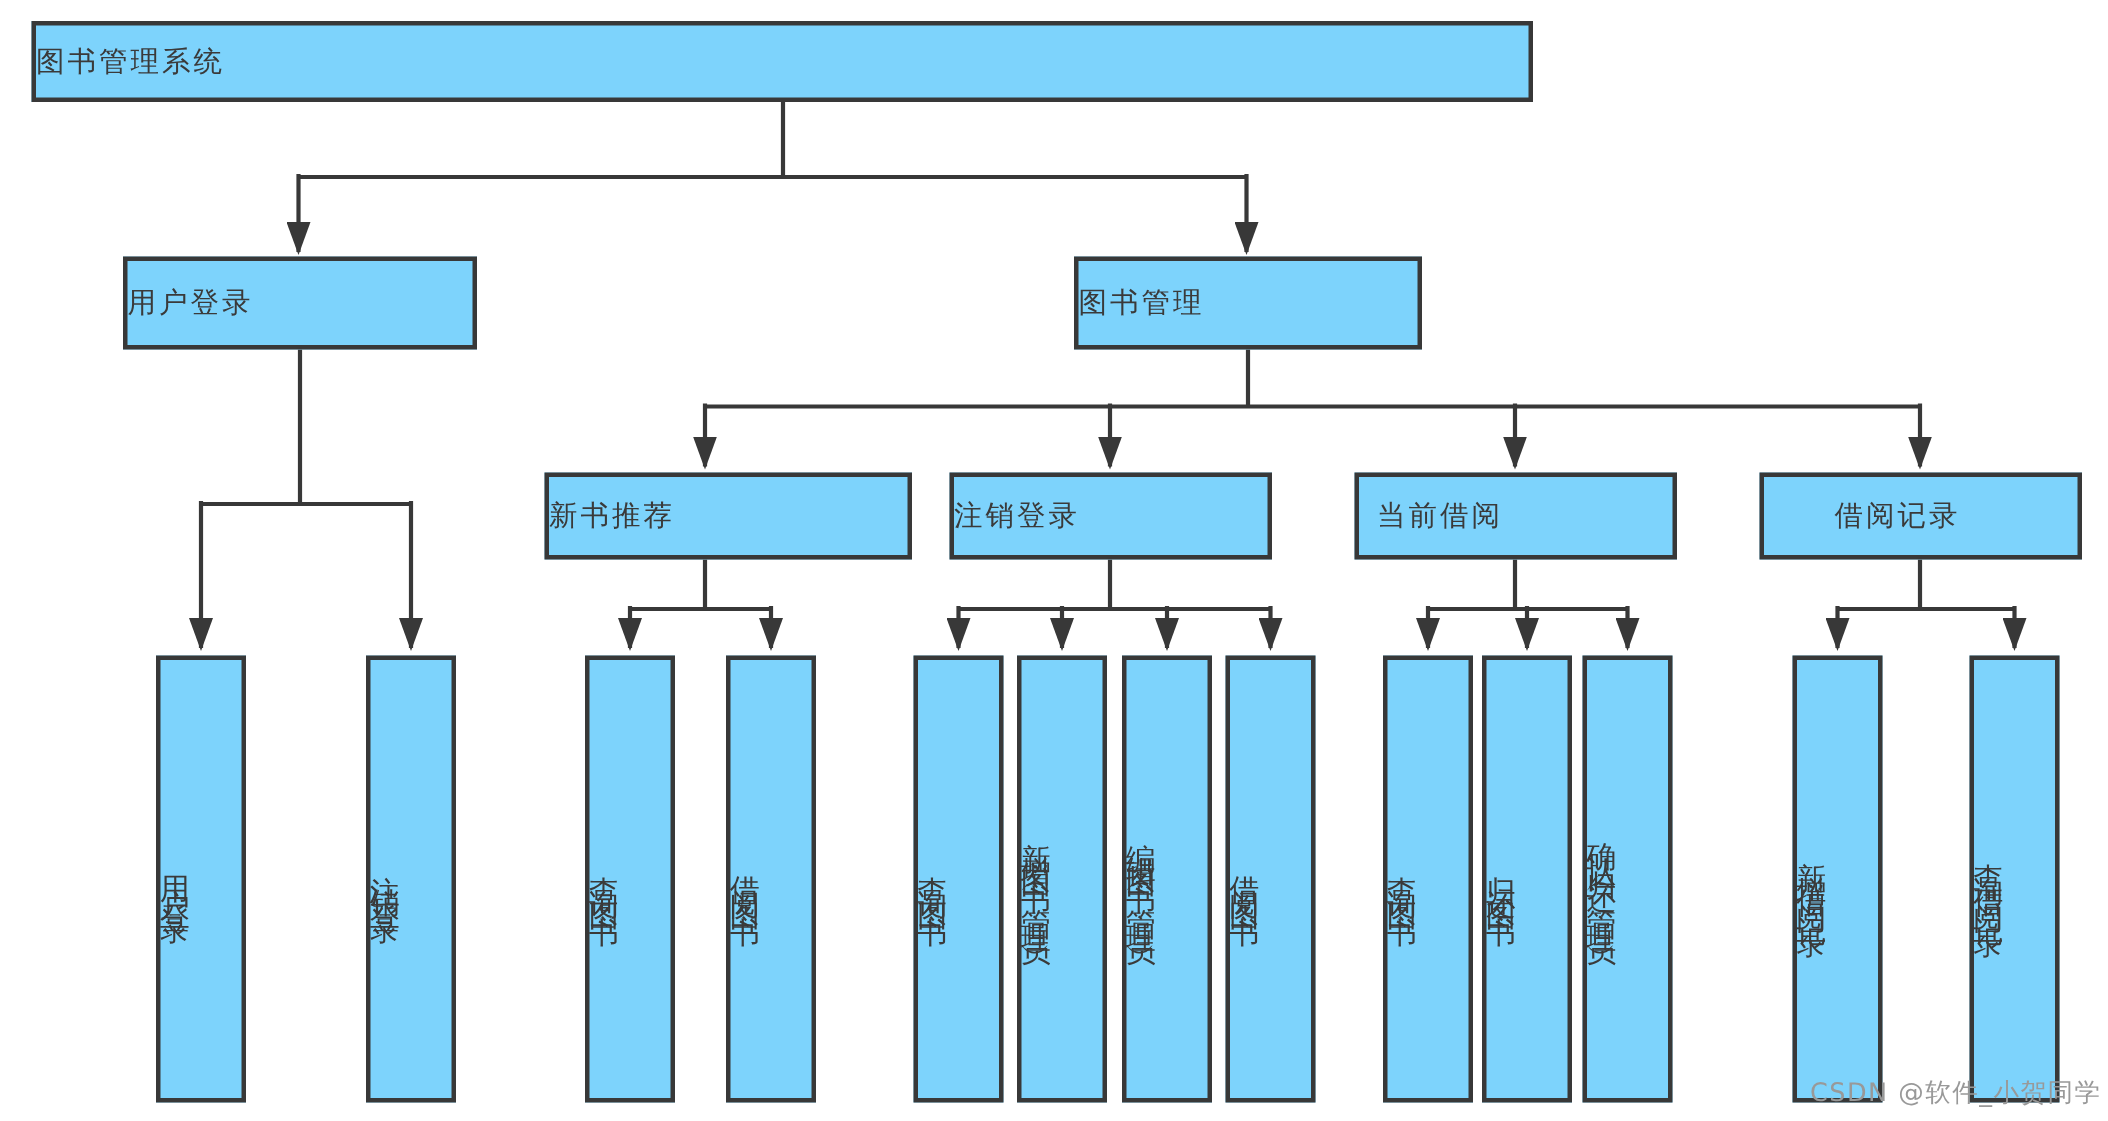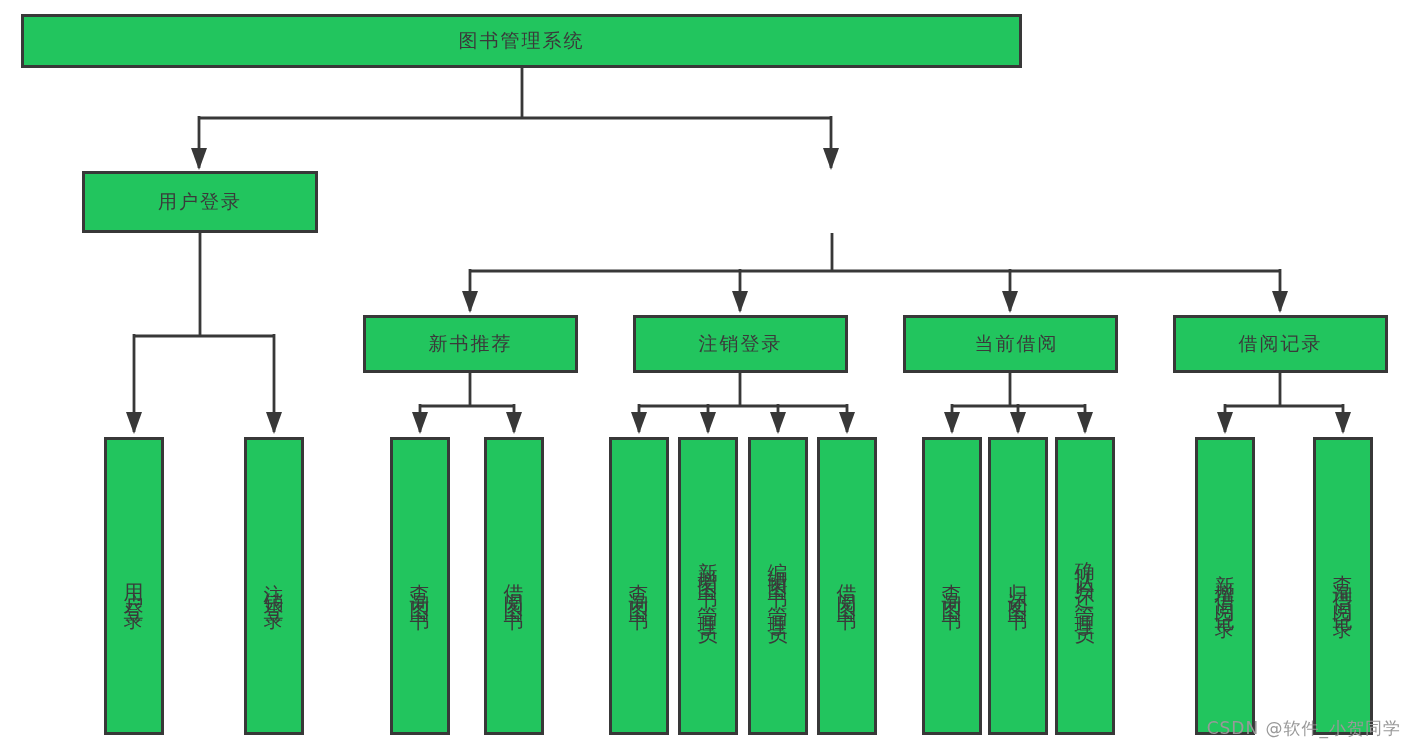--- a/index.html
+++ b/index.html
@@ -10,24 +10,24 @@
     height: 747px;
     background: #ffffff;
     overflow: hidden;
     font-family: "DejaVu Sans", "Liberation Sans", sans-serif;
     color: #3a3a3a;
   }
   .wires { position: absolute; left: 0; top: 0; }
   .box {
     position: absolute;
     border: 3px solid #383838;
-    background: #22c55e;
+    background: #7dd3fc;
     display: flex;
     align-items: center;
-    justify-content: center;
+    justify-content: flex-start;
   }
   .hbox { font-size: 19px; letter-spacing: 2px; font-weight: 500; }
   .vbox span {
     writing-mode: vertical-rl;
     text-orientation: mixed;
     font-size: 20px;
     line-height: 1;
     letter-spacing: 9px;
     font-weight: 500;
     white-space: nowrap;
@@ -98,31 +98,34 @@
     </g>
   </svg>
 
   <div class="box hbox" style="left:21px; top:14px; width:1001px; height:54px;">
     <span>图书管理系统</span>
   </div>
 
   <div class="box hbox" style="left:82px; top:171px; width:236px; height:62px;">
     <span>用户登录</span>
   </div>
+  <div class="box hbox" style="left:716px; top:171px; width:232px; height:62px;">
+    <span>图书管理</span>
+  </div>
 
-  <div class="box hbox" style="left:363px; top:315px; width:215px; height:58px;">
+  <div class="box hbox" style="left:363px; top:315px; width:245px; height:58px;">
     <span>新书推荐</span>
   </div>
   <div class="box hbox" style="left:633px; top:315px; width:215px; height:58px;">
     <span>注销登录</span>
   </div>
   <div class="box hbox" style="left:903px; top:315px; width:215px; height:58px;padding-left:12px;">
     <span>当前借阅</span>
   </div>
-  <div class="box hbox" style="left:1173px; top:315px; width:215px; height:58px;">
+  <div class="box hbox" style="left:1173px; top:315px; width:215px; height:58px;padding-left:47px;">
     <span>借阅记录</span>
   </div>
 
   <div class="box vbox" style="left:104px; top:437px; width:60px; height:298px;">
     <span>用户登录</span>
   </div>
   <div class="box vbox" style="left:244px; top:437px; width:60px; height:298px;">
     <span>注销登录</span>
   </div>
 

